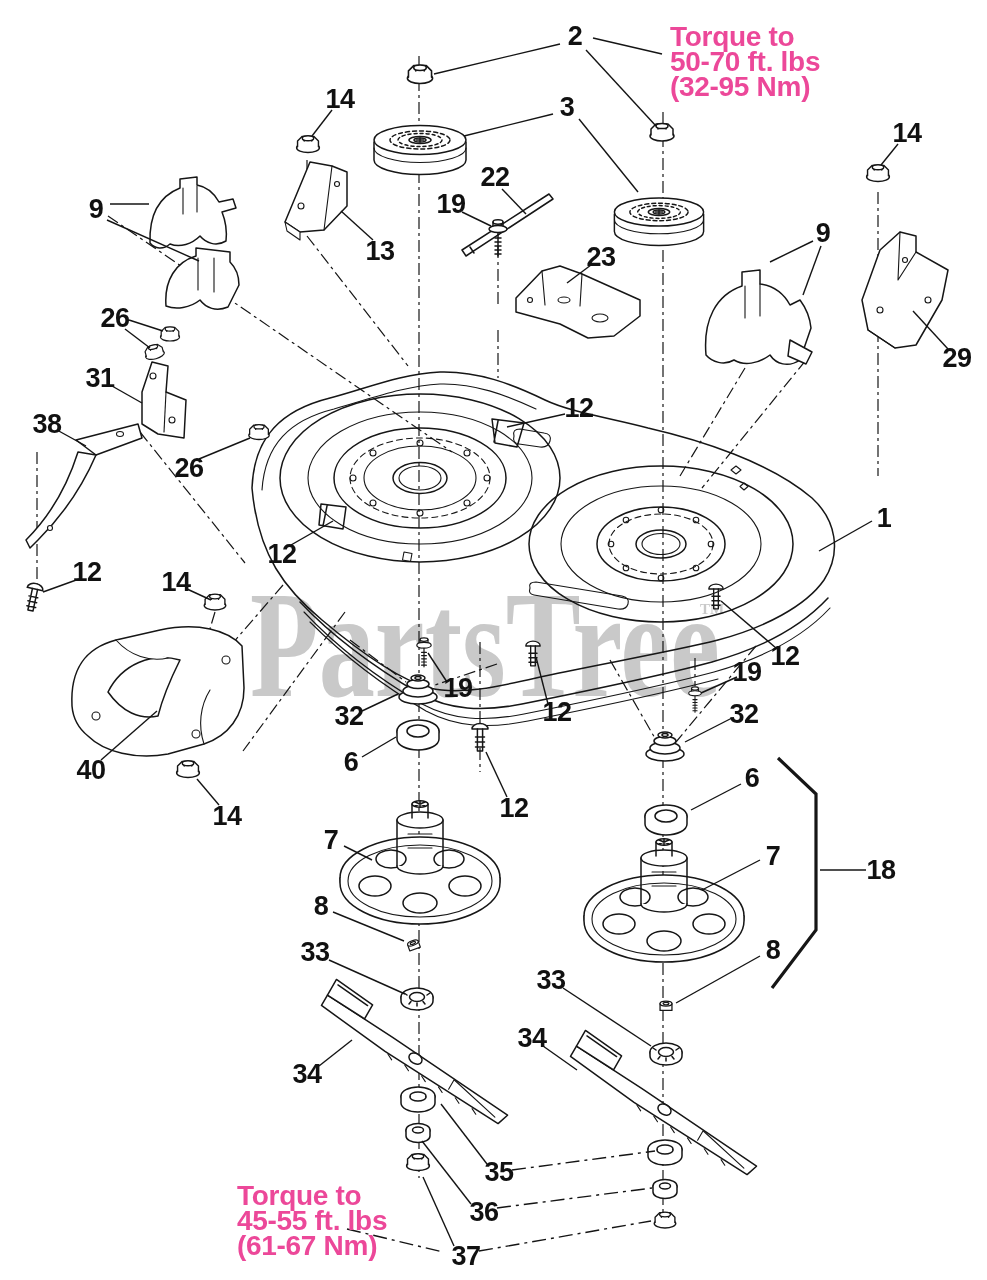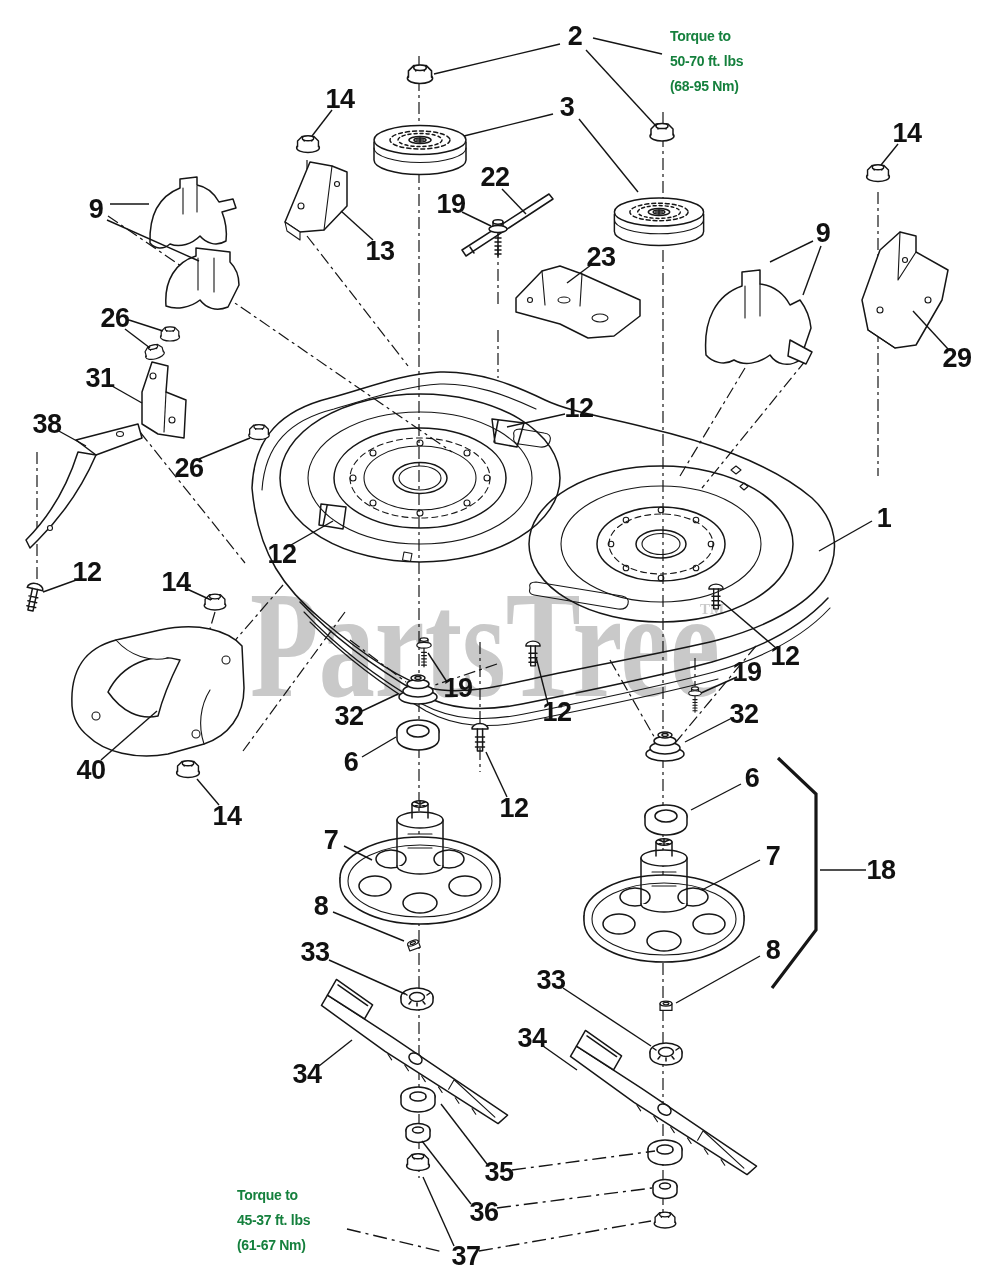--- a/index.html
+++ b/index.html
@@ -8,22 +8,22 @@
   svg{position:absolute;left:0;top:0;}
   svg *{vector-effect:none;}
   .ln{stroke:#161616;stroke-width:1.5;fill:none;stroke-linecap:round;stroke-linejoin:round;}
   .thin{stroke-width:1.1;}
   .wf{fill:#ffffff;}
   .cl{stroke:#161616;stroke-width:1.2;fill:none;stroke-dasharray:12 4 3 4;}
   .callout{font-family:"Liberation Sans",sans-serif;font-weight:bold;font-size:27px;
            fill:#111;text-anchor:middle;letter-spacing:-0.5px;}
   .leader{stroke:#141414;stroke-width:1.4;fill:none;}
   .leader.dashed{stroke-dasharray:14 5 3 5;}
-  .torque-note{position:absolute;font-weight:bold;font-size:14px;line-height:25px;
-               color:#15803d;letter-spacing:-0.3px;white-space:nowrap;}
+  .torque-note{position:absolute;font-weight:bold;font-size:28px;line-height:25px;
+               color:#ec4899;letter-spacing:-0.3px;white-space:nowrap;}
   .wm{font-family:"Liberation Serif",serif;font-weight:bold;}
 </style>
 </head>
 <body>
 
 <div class="stage">
 <svg width="987" height="1280" viewBox="0 0 987 1280">
 
   <defs>
     <g id="p-nut" class="ln wf">
@@ -394,20 +394,20 @@
         <text x="484" y="1221" class="callout">36</text>
         <line x1="454" y1="1246" x2="423" y2="1177" class="leader"></line>
         <line x1="479" y1="1251" x2="651" y2="1221" class="leader dashed"></line>
         <text x="466" y="1265" class="callout">37</text>
       </g>
 </svg>
 
   <div class="torque-note" style="left:670px;top:24px">
     <div>Torque to</div>
     <div>50-70 ft. lbs</div>
-    <div>(68-95 Nm)</div>
+    <div>(32-95 Nm)</div>
   </div>
   <div class="torque-note" style="left:237px;top:1183px">
     <div>Torque to</div>
-    <div>45-37 ft. lbs</div>
+    <div>45-55 ft. lbs</div>
     <div>(61-67 Nm)</div>
   </div>
 </div>
 
 </body></html>

